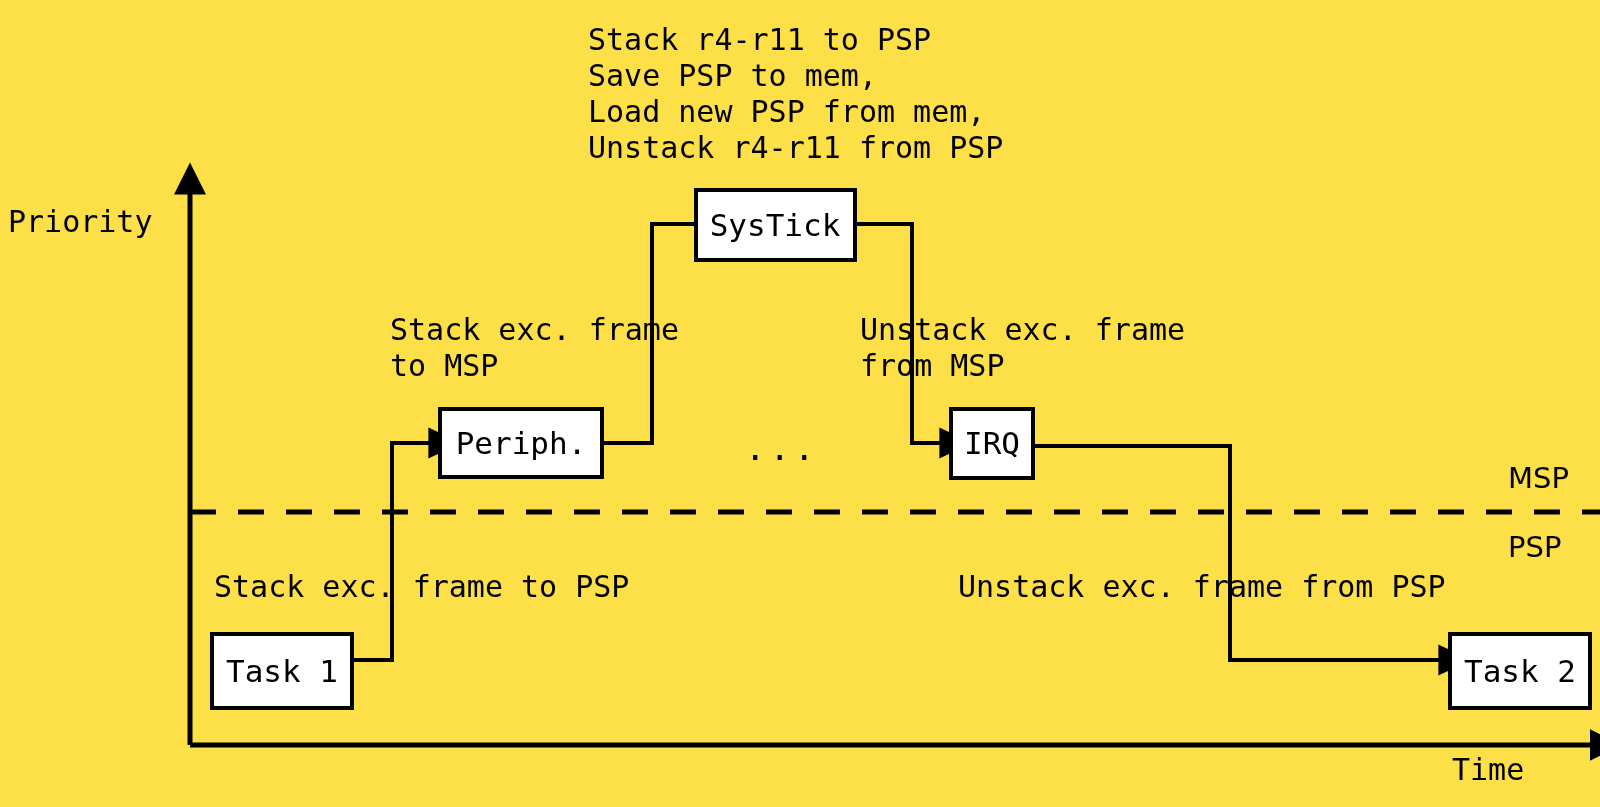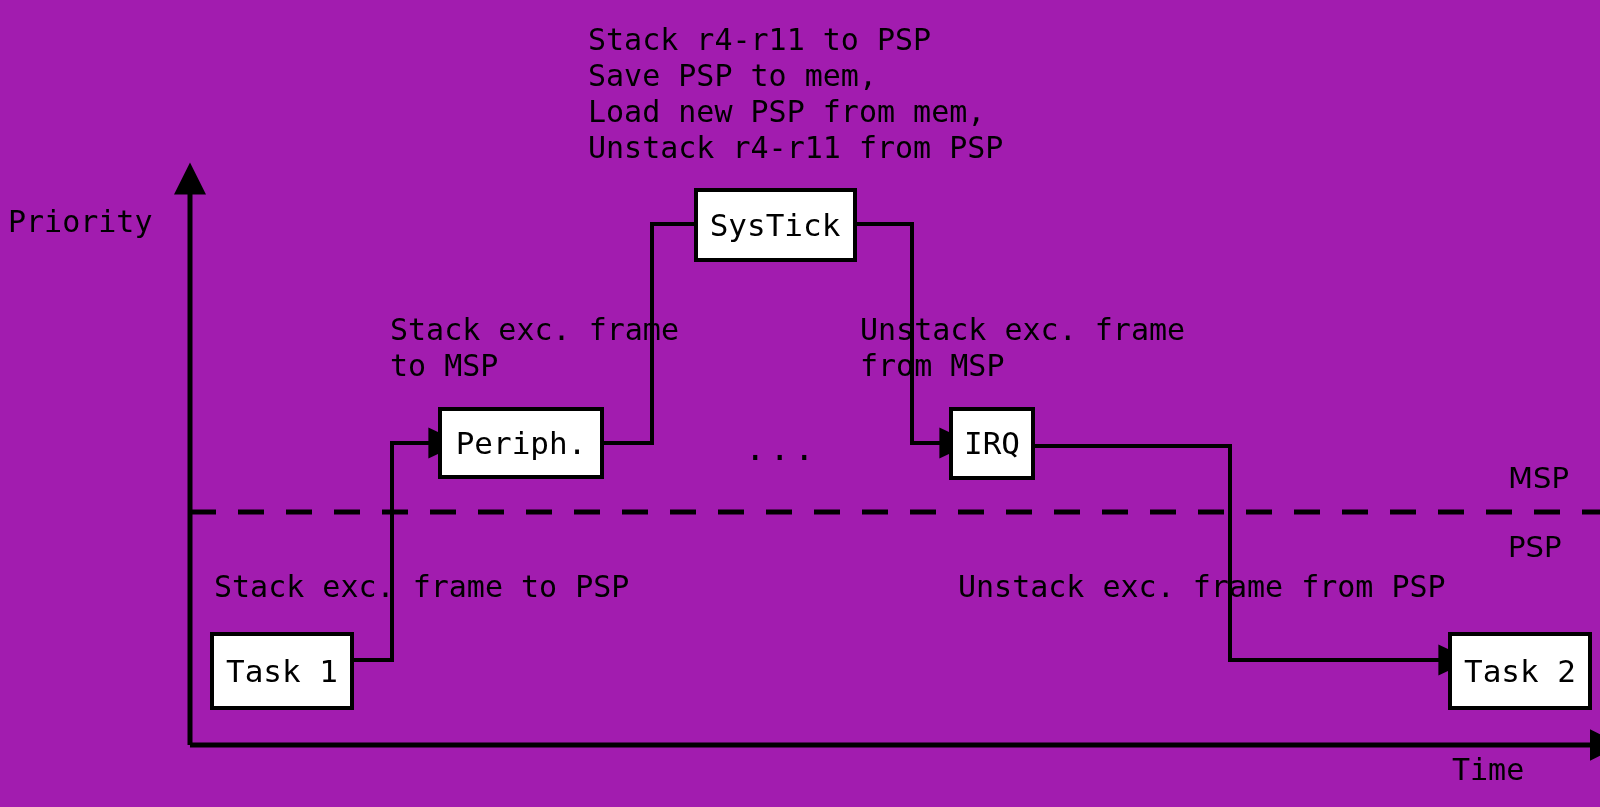--- a/index.html
+++ b/index.html
@@ -4,21 +4,21 @@
 <style>
   html, body {
     margin: 0;
     padding: 0;
     background: #ffffff;
   }
   #canvas-root {
     position: relative;
     width: 1600px;
     height: 807px;
-    background: #a21caf;
+    background: #fde047;
     overflow: hidden;
     font-family: "DejaVu Sans Mono", monospace;
   }
   svg#diagram {
     position: absolute;
     left: 0;
     top: 0;
     width: 1600px;
     height: 807px;
     display: block;

